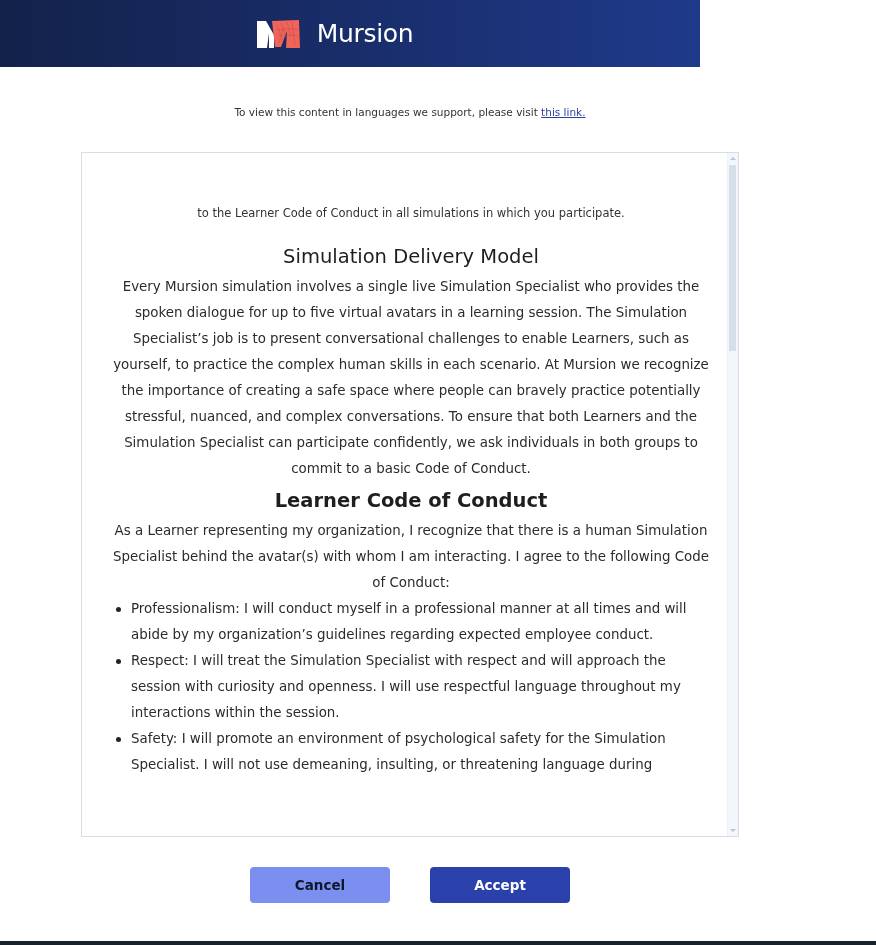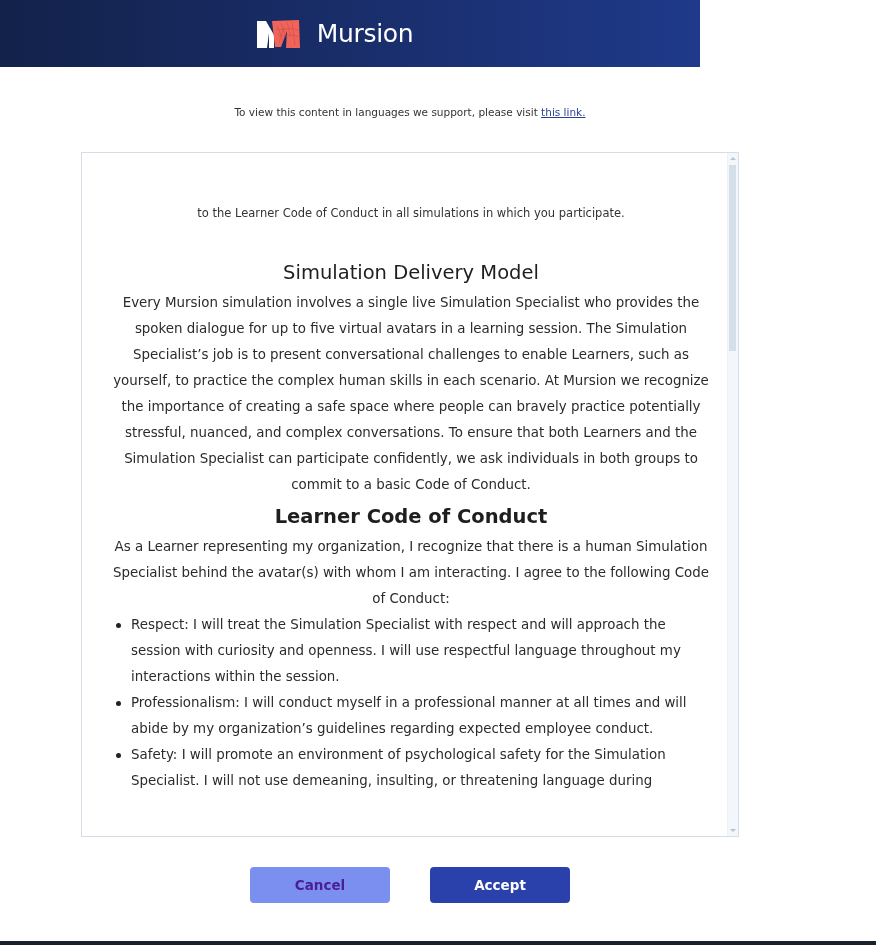--- a/index.html
+++ b/index.html
@@ -29,21 +29,21 @@
       position: absolute; left: 81px; top: 152px; width: 658px; height: 685px;
       border: 1px solid #d6dde6; background: #fff; overflow: hidden;
     }
     .content-inner { position: absolute; left: 29px; top: 0; width: 600px; }
     .intro {
       text-align: center; font-size: 11.5px; line-height: 26px; color: #333;
       margin-top: 21px; padding: 0 10px;
     }
     .section-title {
       text-align: center; font-size: 19.5px; color: #1e1e1e; font-weight: 400;
-      margin-top: 30px; height: 34px; line-height: 34px;
+      margin-top: 14px; height: 34px; line-height: 34px;
     }
     .para { font-size: 13.4px; line-height: 26px; color: #2b2b2b; text-align: center; }
     .section-title.second { margin-top: 2px; font-weight: bold; }
     .bullets { list-style: none; margin-top: 0; }
     .bullets li { position: relative; padding-left: 20px; font-size: 13.4px; line-height: 26px; color: #2b2b2b; margin-top: 0; }
     .bullets li::before {
       content: ""; position: absolute; left: 5px; top: 11px; width: 5px; height: 5px;
       background: #222; border-radius: 50%;
     }
 
@@ -55,21 +55,21 @@
       border-left: 3px solid transparent; border-right: 3px solid transparent; border-bottom: 3px solid #b8c4d2; }
     .scroll-down { position: absolute; bottom: 4px; left: 2px; width: 0; height: 0;
       border-left: 3px solid transparent; border-right: 3px solid transparent; border-top: 3px solid #b8c4d2; }
     .scroll-thumb { position: absolute; top: 12px; left: 1px; width: 7px; height: 186px; background: #d5dfea; }
 
     .btn {
       position: absolute; top: 867px; width: 140px; height: 36px; border-radius: 4px;
       border: none; font-family: "DejaVu Sans", sans-serif; font-size: 13.5px; font-weight: bold;
       display: flex; align-items: center; justify-content: center; cursor: pointer;
     }
-    .btn-cancel { left: 250px; background: #7b8ff0; color: #4c1d95; }
+    .btn-cancel { left: 250px; background: #7b8ff0; color: #0f172a; }
     .btn-accept { left: 430px; background: #2a40aa; color: #ffffff; text-align: center; }
 
     .footer-bar { position: absolute; left: 0; top: 941px; width: 876px; height: 4px; background: #17222e; }
   </style>
 </head>
 <body>
 
 <header class="header">
   <div class="brand">
     <span class="logo-mark">
@@ -96,22 +96,22 @@
       <br>
       <span>to the Learner Code of Conduct in all simulations in which you participate.</span>
     </p>
 
     <h2 class="section-title">Simulation Delivery Model</h2>
     <p class="para">Every Mursion simulation involves a single live Simulation Specialist who provides the spoken dialogue for up to five virtual avatars in a learning session. The Simulation Specialist’s job is to present conversational challenges to enable Learners, such as yourself, to practice the complex human skills in each scenario. At Mursion we recognize the importance of creating a safe space where people can bravely practice potentially stressful, nuanced, and complex conversations. To ensure that both Learners and the Simulation Specialist can participate confidently, we ask individuals in both groups to commit to a basic Code of Conduct.</p>
 
     <h2 class="section-title second">Learner Code of Conduct</h2>
     <p class="para">As a Learner representing my organization, I recognize that there is a human Simulation Specialist behind the avatar(s) with whom I am interacting. I agree to the following Code of Conduct:</p>
     <ul class="bullets">
+      <li>Professionalism: I will conduct myself in a professional manner at all times and will abide by my organization’s guidelines regarding expected employee conduct.</li>
       <li>Respect: I will treat the Simulation Specialist with respect and will approach the session with curiosity and openness. I will use respectful language throughout my interactions within the session.</li>
-      <li>Professionalism: I will conduct myself in a professional manner at all times and will abide by my organization’s guidelines regarding expected employee conduct.</li>
       <li>Safety: I will promote an environment of psychological safety for the Simulation Specialist. I will not use demeaning, insulting, or threatening language during</li>
     </ul>
   </div>
 
   <div class="scrollbar">
     <span class="scroll-up"></span>
     <span class="scroll-thumb"></span>
     <span class="scroll-down"></span>
   </div>
 </div>

